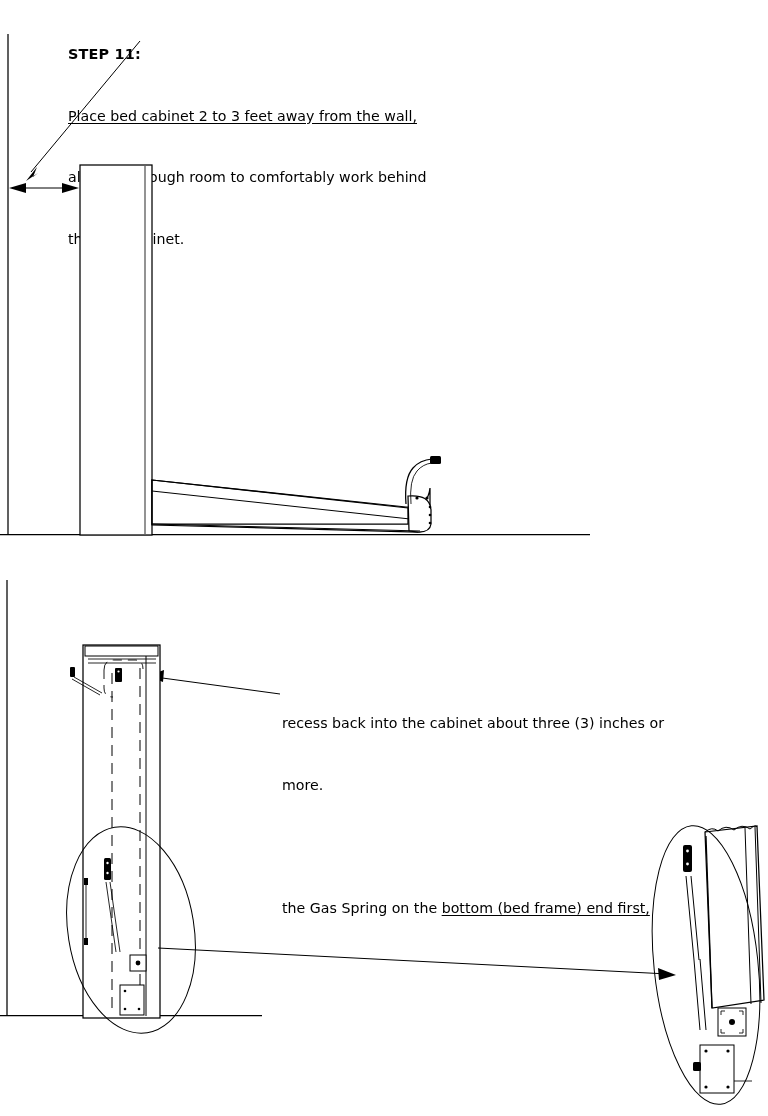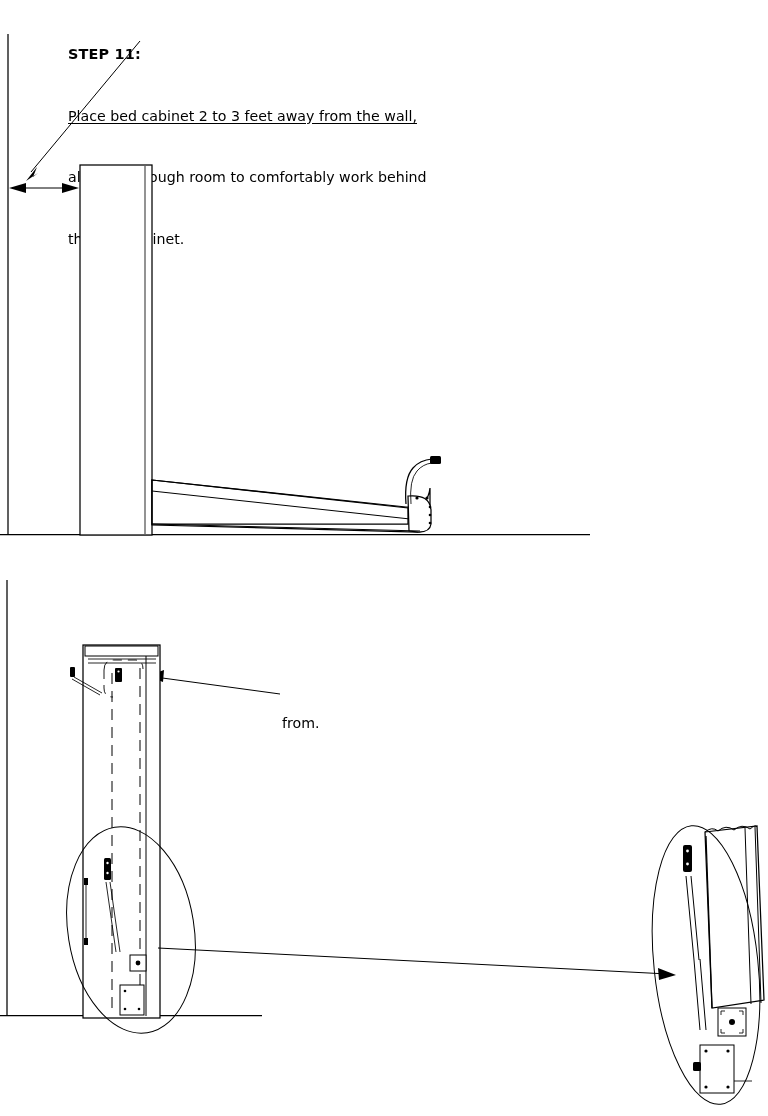--- a/index.html
+++ b/index.html
@@ -36,22 +36,24 @@
 <div class="page">
 
   <div class="txt" id="step11-block">
     <div class="step-head">STEP 11:</div>
     <div class="ul">Place bed cabinet 2 to 3 feet away from the wall,</div>
     <div>allowing enough room to comfortably work behind</div>
     <div>the bed cabinet.</div>
   </div>
 
   <div class="txt" id="step12-block">
-    <div>from.</div>
+    <div>recess back into the cabinet about three (3) inches or</div>
+    <div>more.</div>
     <span class="blank-line"></span>
+    <div><span>the Gas Spring on the </span><span class="ul">bottom (bed frame) end first,</span></div>
     
     
     
     
   </div>
 
   <svg width="768" height="1116" viewBox="0 0 768 1116">
 
     <line class="ln" x1="8" y1="34" x2="8" y2="535"></line>
 

